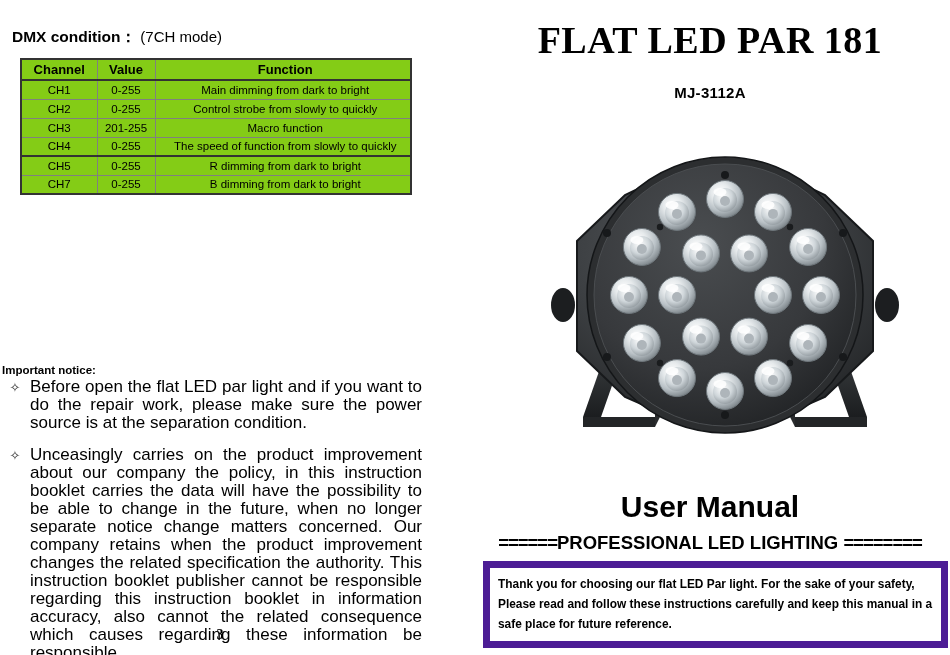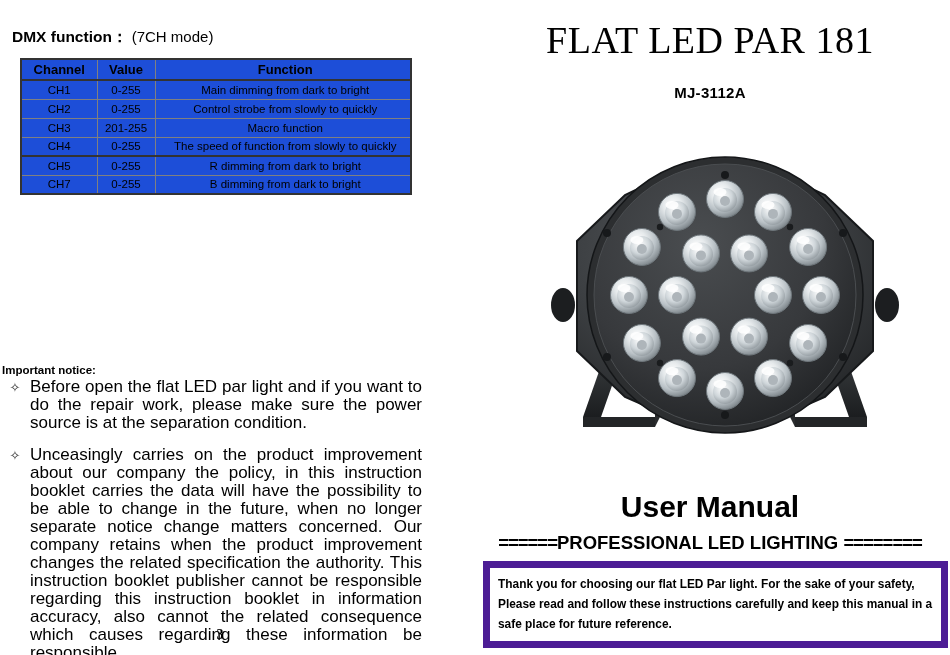--- a/index.html
+++ b/index.html
@@ -34,21 +34,21 @@
   #dmx-heading .bold { font-weight: bold; }
   #dmx-heading .mode { font-weight: normal; font-size: 15px; }
 
   
   #dmx-table {
     position: absolute;
     left: 20px; top: 58px;
     width: 392px;
     border-collapse: collapse;
     font-size: 11.5px;
-    background: #1d4ed8;
+    background: #84cc16;
   }
   #dmx-table td, #dmx-table th {
     border: 1px solid #808080;
     padding: 0;
     height: 19px;
     font-weight: normal;
     vertical-align: middle;
   }
   #dmx-table thead th {
     font-weight: bold;
@@ -117,21 +117,21 @@
     left: 470px; top: 0;
     width: 480px; height: 655px;
   }
 
   #product-title {
     position: absolute;
     left: 0; top: 18px;
     width: 480px;
     text-align: center;
     font-family: "Liberation Serif", serif;
-    font-weight: normal;
+    font-weight: bold;
     font-size: 38px;
     letter-spacing: 0.5px;
     line-height: 44px;
     white-space: nowrap;
   }
   #model-number {
     position: absolute;
     left: 0; top: 84px;
     width: 480px;
     text-align: center;
@@ -185,21 +185,21 @@
   }
 </style>
 </head>
 <body>
 
 <div id="page">
 
   <div id="left-col">
 
     <div id="dmx-heading">
-      <span class="bold">DMX function</span><span class="bold">：</span>
+      <span class="bold">DMX condition</span><span class="bold">：</span>
       <span class="mode">(7CH mode)</span>
     </div>
 
     <table id="dmx-table">
       <thead>
         <tr>
           <th class="c-ch">Channel</th>
           <th class="c-val">Value</th>
           <th class="c-func" style="text-align:center">Function</th>
         </tr>

